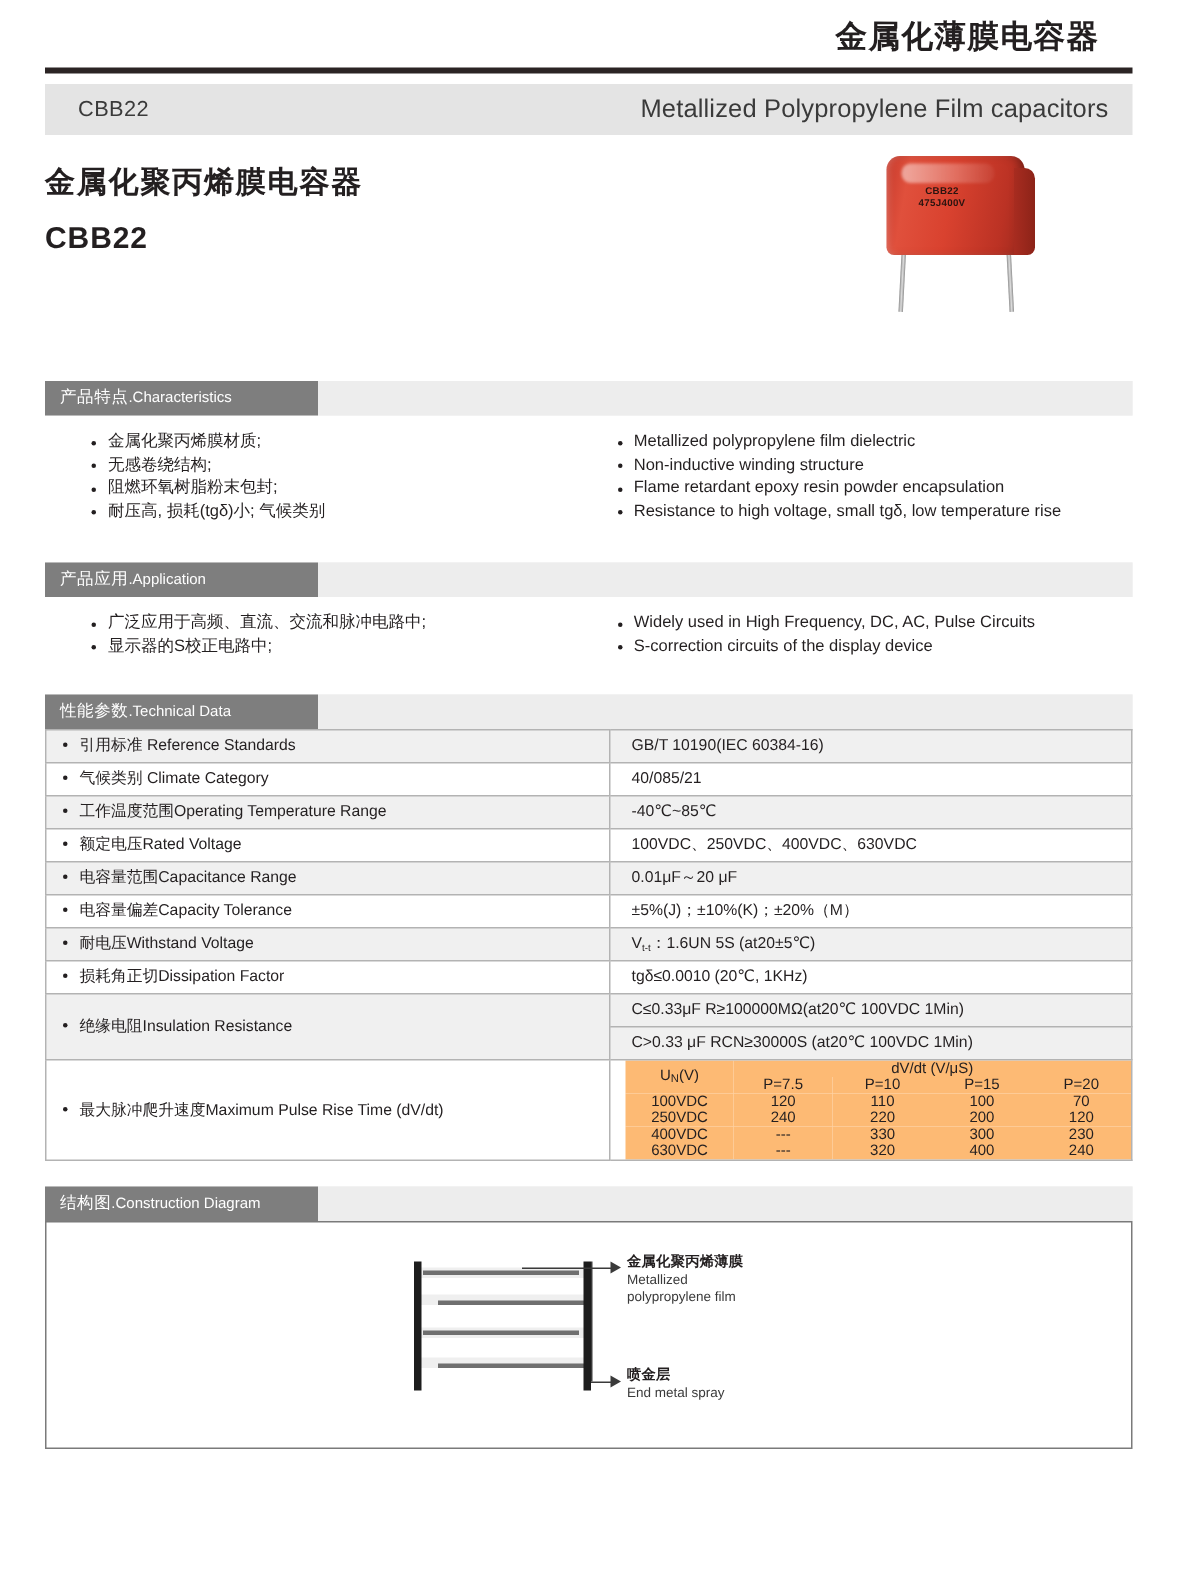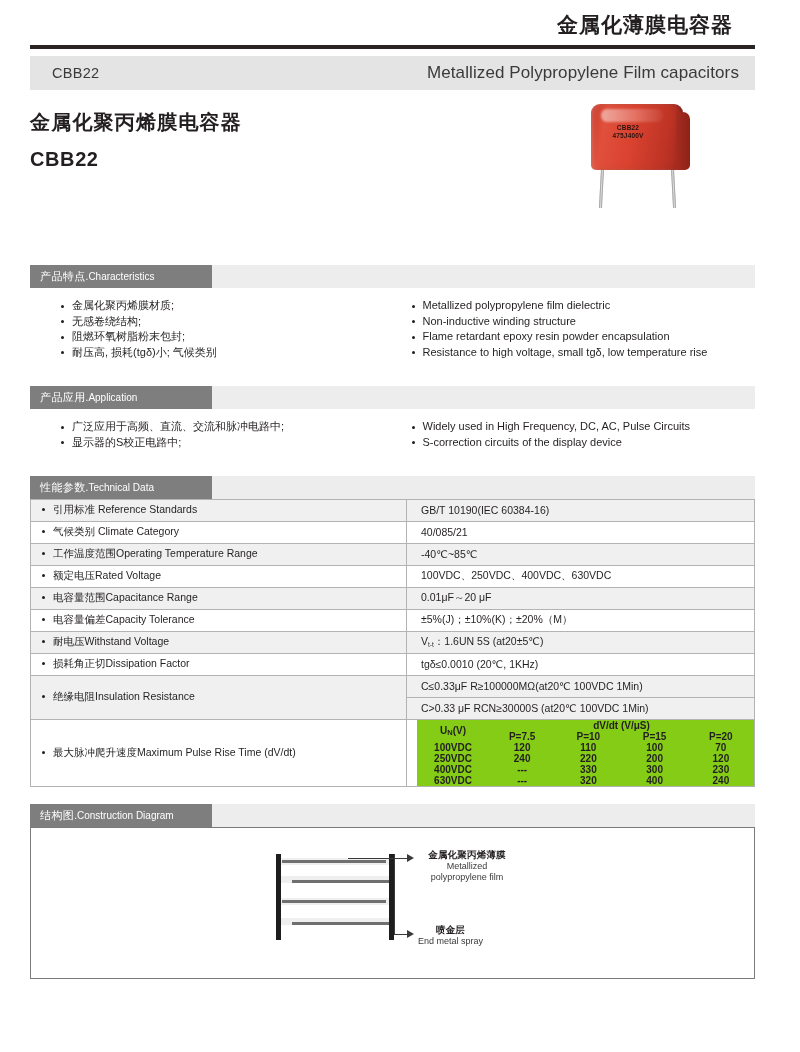--- a/index.html
+++ b/index.html
@@ -140,21 +140,21 @@
     position: absolute;
     width: 2.5px;
     background: #b9b9b9;
     background: linear-gradient(90deg,#8f8f8f,#dcdcdc,#8f8f8f);
   }
   .cap-lead.l1 { left: 31px; top: 70px; height: 40px; transform: rotate(3deg); }
   .cap-lead.l2 { left: 103px; top: 70px; height: 40px; transform: rotate(-3deg); }
 
   
   .section {
-    margin: 15px 30px;
+    margin: 4px 30px;
   }
   .sec-head {
     height: 23px;
     background: linear-gradient(90deg, #ededed 0%, #ededed 100%);
     display: flex;
     align-items: stretch;
     margin-bottom: 0;
   }
   .sec-head-tab {
     background: #7e7e7e;
@@ -247,25 +247,25 @@
 
   
   table.dvdt {
     width: 100%;
     border-collapse: collapse;
     table-layout: fixed;
   }
   table.dvdt td, table.dvdt th {
     border: 1px solid #b3b3b3;
     font-size: 10px;
-    font-weight: bold;
+    font-weight: normal;
     text-align: center;
     height: 20px;
     color: #231f20;
-    background: #84cc16;
+    background: #fdba74;
   }
   .dvdt-wrap td { padding: 0 !important; border: none !important; height: auto !important; }
 
   
   .diagram-box {
     border: 1px solid #7a7a7a;
     height: 150px;
     position: relative;
     background: #ffffff;
     margin-top: 0;
@@ -554,21 +554,21 @@
               <td>240</td>
             </tr>
           </tbody>
               </table>
         </td>
       </tr>
     </tbody>
       </table>
   </div>
 
-  <div class="section" style="margin-top:17px;text-align:center;">
+  <div class="section" style="margin-top:17px;">
     <div class="sec-head">
       <div class="sec-head-tab">
         <span class="cn">结构图</span>
         <span class="en">.Construction Diagram</span>
       </div>
       <div class="sec-head-fill"></div>
     </div>
     <div class="diagram-box">
       <div class="dg">
 

